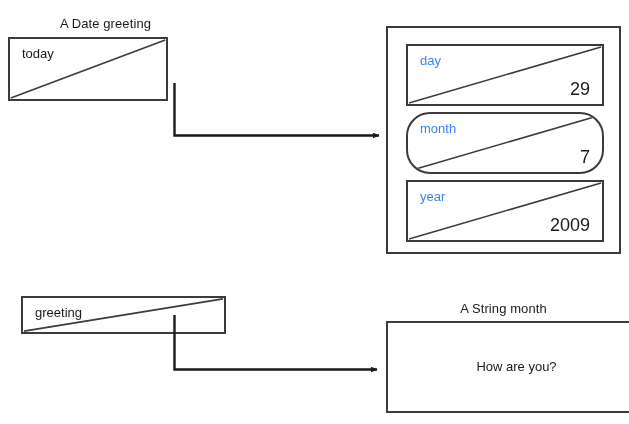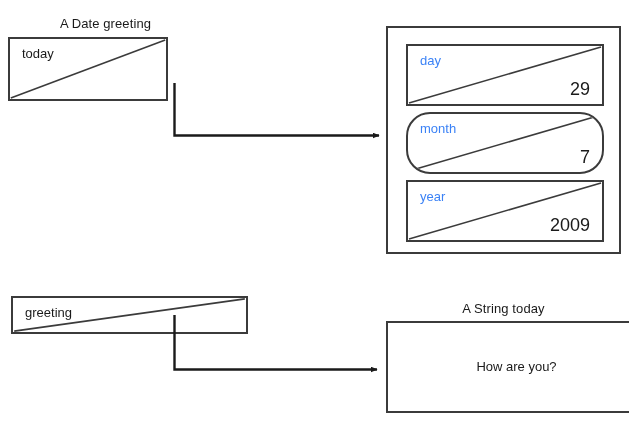--- a/index.html
+++ b/index.html
@@ -134,28 +134,28 @@
 
   <div class="slashbox" style="left:406px; top:180px; width:198px; height:62px;">
     <svg class="diag" viewBox="0 0 198 62" preserveAspectRatio="none">
       <line x1="1" y1="61" x2="197" y2="1" stroke="#3b3b3b" stroke-width="1.6" vector-effect="non-scaling-stroke"></line>
     </svg>
     <div class="slot-name">year</div>
     <div class="slot-value">2009</div>
   </div>
 
 
-  <div class="slashbox" style="left:11px; top:296px; width:237px; height:38px;">
+  <div class="slashbox" style="left:21px; top:296px; width:205px; height:38px;">
     <svg class="diag" viewBox="0 0 197 38" preserveAspectRatio="none">
       <line x1="1" y1="37" x2="196" y2="1" stroke="#3b3b3b" stroke-width="1.6" vector-effect="non-scaling-stroke"></line>
     </svg>
     <div class="ref-name">greeting</div>
   </div>
 
-  <div class="caption" style="left:386px; top:301px; width:235px;">A String today</div>
+  <div class="caption" style="left:386px; top:301px; width:235px;">A String month</div>
 
   <div class="box" style="left:386px; top:321px; width:261px; height:92px;">
     <div class="obj-text">How are you?</div>
   </div>
 
   <svg class="connector" viewBox="0 0 629 424">
     <defs>
       <marker id="arrowhead" markerWidth="7" markerHeight="7" refX="6.4" refY="3.0" orient="auto" markerUnits="userSpaceOnUse">
         <path d="M 0 0 L 7 3 L 0 6 z" fill="#1a1a1a"></path>
       </marker>

